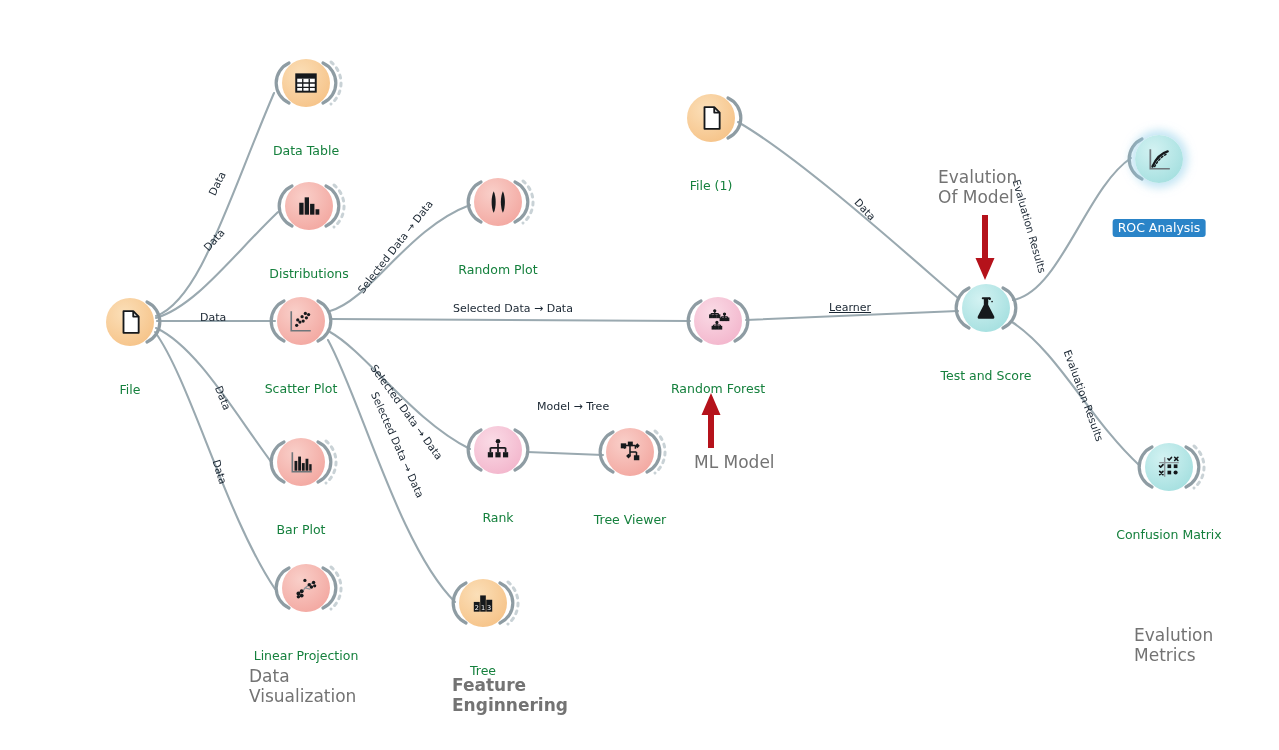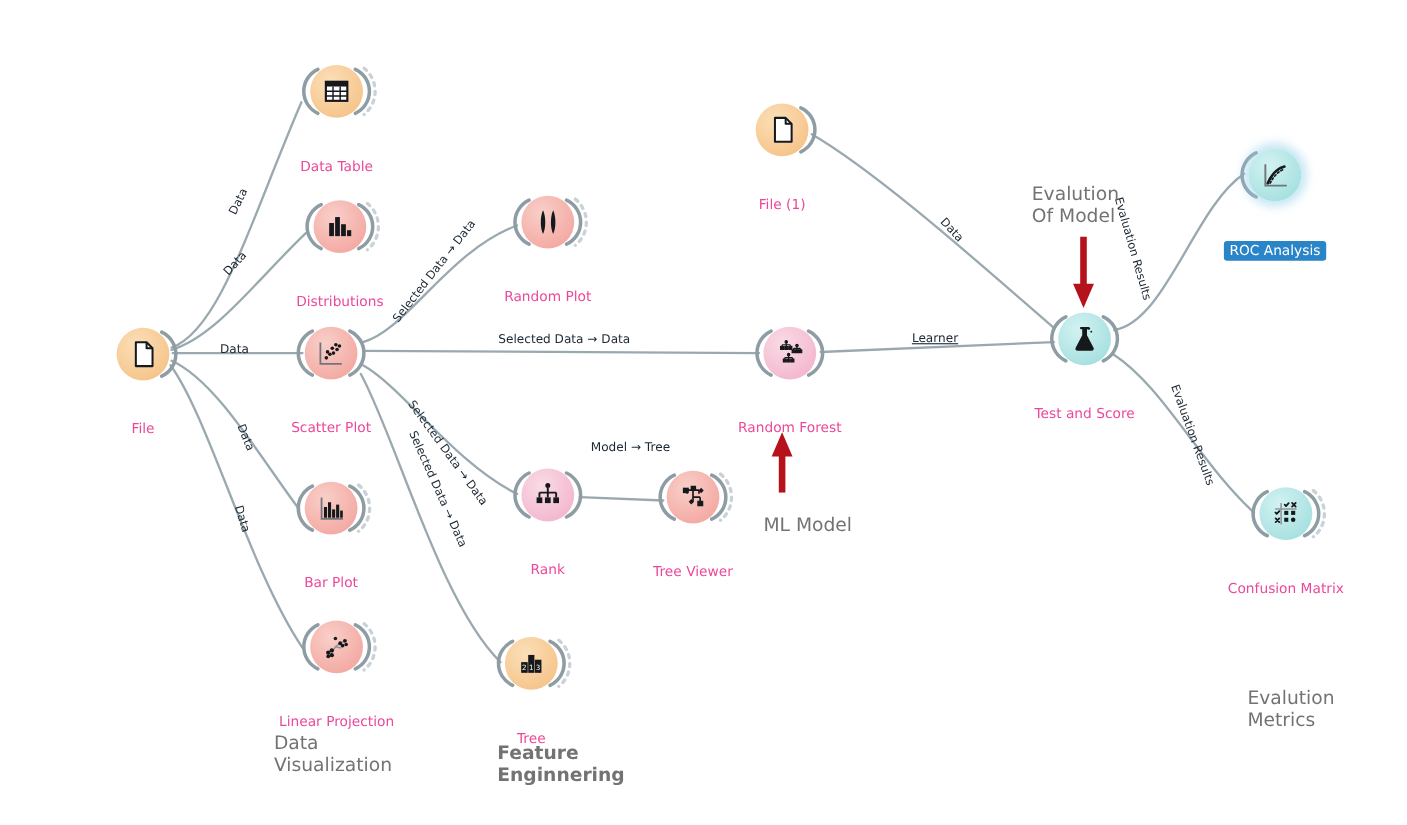--- a/index.html
+++ b/index.html
@@ -43,21 +43,21 @@
   .node-body.sel-glow {
     box-shadow: 0 0 9px 5px rgba(150, 210, 235, 0.55);
   }
   .node-label {
     position: absolute;
     top: 30px;
     left: -100px;
     width: 200px;
     text-align: center;
     font-size: 12.5px;
-    color: #ec4899;
+    color: #15803d;
     line-height: 1.2;
     white-space: nowrap;
   }
   .node-label.highlight {
     display: inline-block;
     left: 50%;
     width: auto;
     transform: translateX(-50%);
     background: #2a84c8;
     color: #ffffff;
@@ -449,20 +449,20 @@
       <div class="link-label" style="left: 861px; top: 196px; transform: rotate(47deg);">Data</div>
       <div class="link-label horiz" style="left: 829px; top: 301px; transform: rotate(0deg); text-decoration: underline;">Learner</div>
       <div class="link-label" style="left: 1022px; top: 178px; transform: rotate(74deg);">Evaluation Results</div>
       <div class="link-label" style="left: 1073px; top: 348px; transform: rotate(70deg);">Evaluation Results</div>
     </div>
   <div id="annotations-layer">
       <div class="ann" style="left: 249px; top: 666px;">Data
 Visualization</div>
       <div class="ann" style="left: 452px; top: 675px; font-weight: bold;">Feature
 Enginnering</div>
-      <div class="ann" style="left: 694px; top: 452px; margin-top: 16px;">ML Model</div>
+      <div class="ann" style="left: 694px; top: 452px;">ML Model</div>
       <div class="ann" style="left: 938px; top: 167px;">Evalution
 Of Model</div>
       <div class="ann" style="left: 1134px; top: 625px;">Evalution
 Metrics</div>
     </div>
 
 </div>
 
 </body></html>

